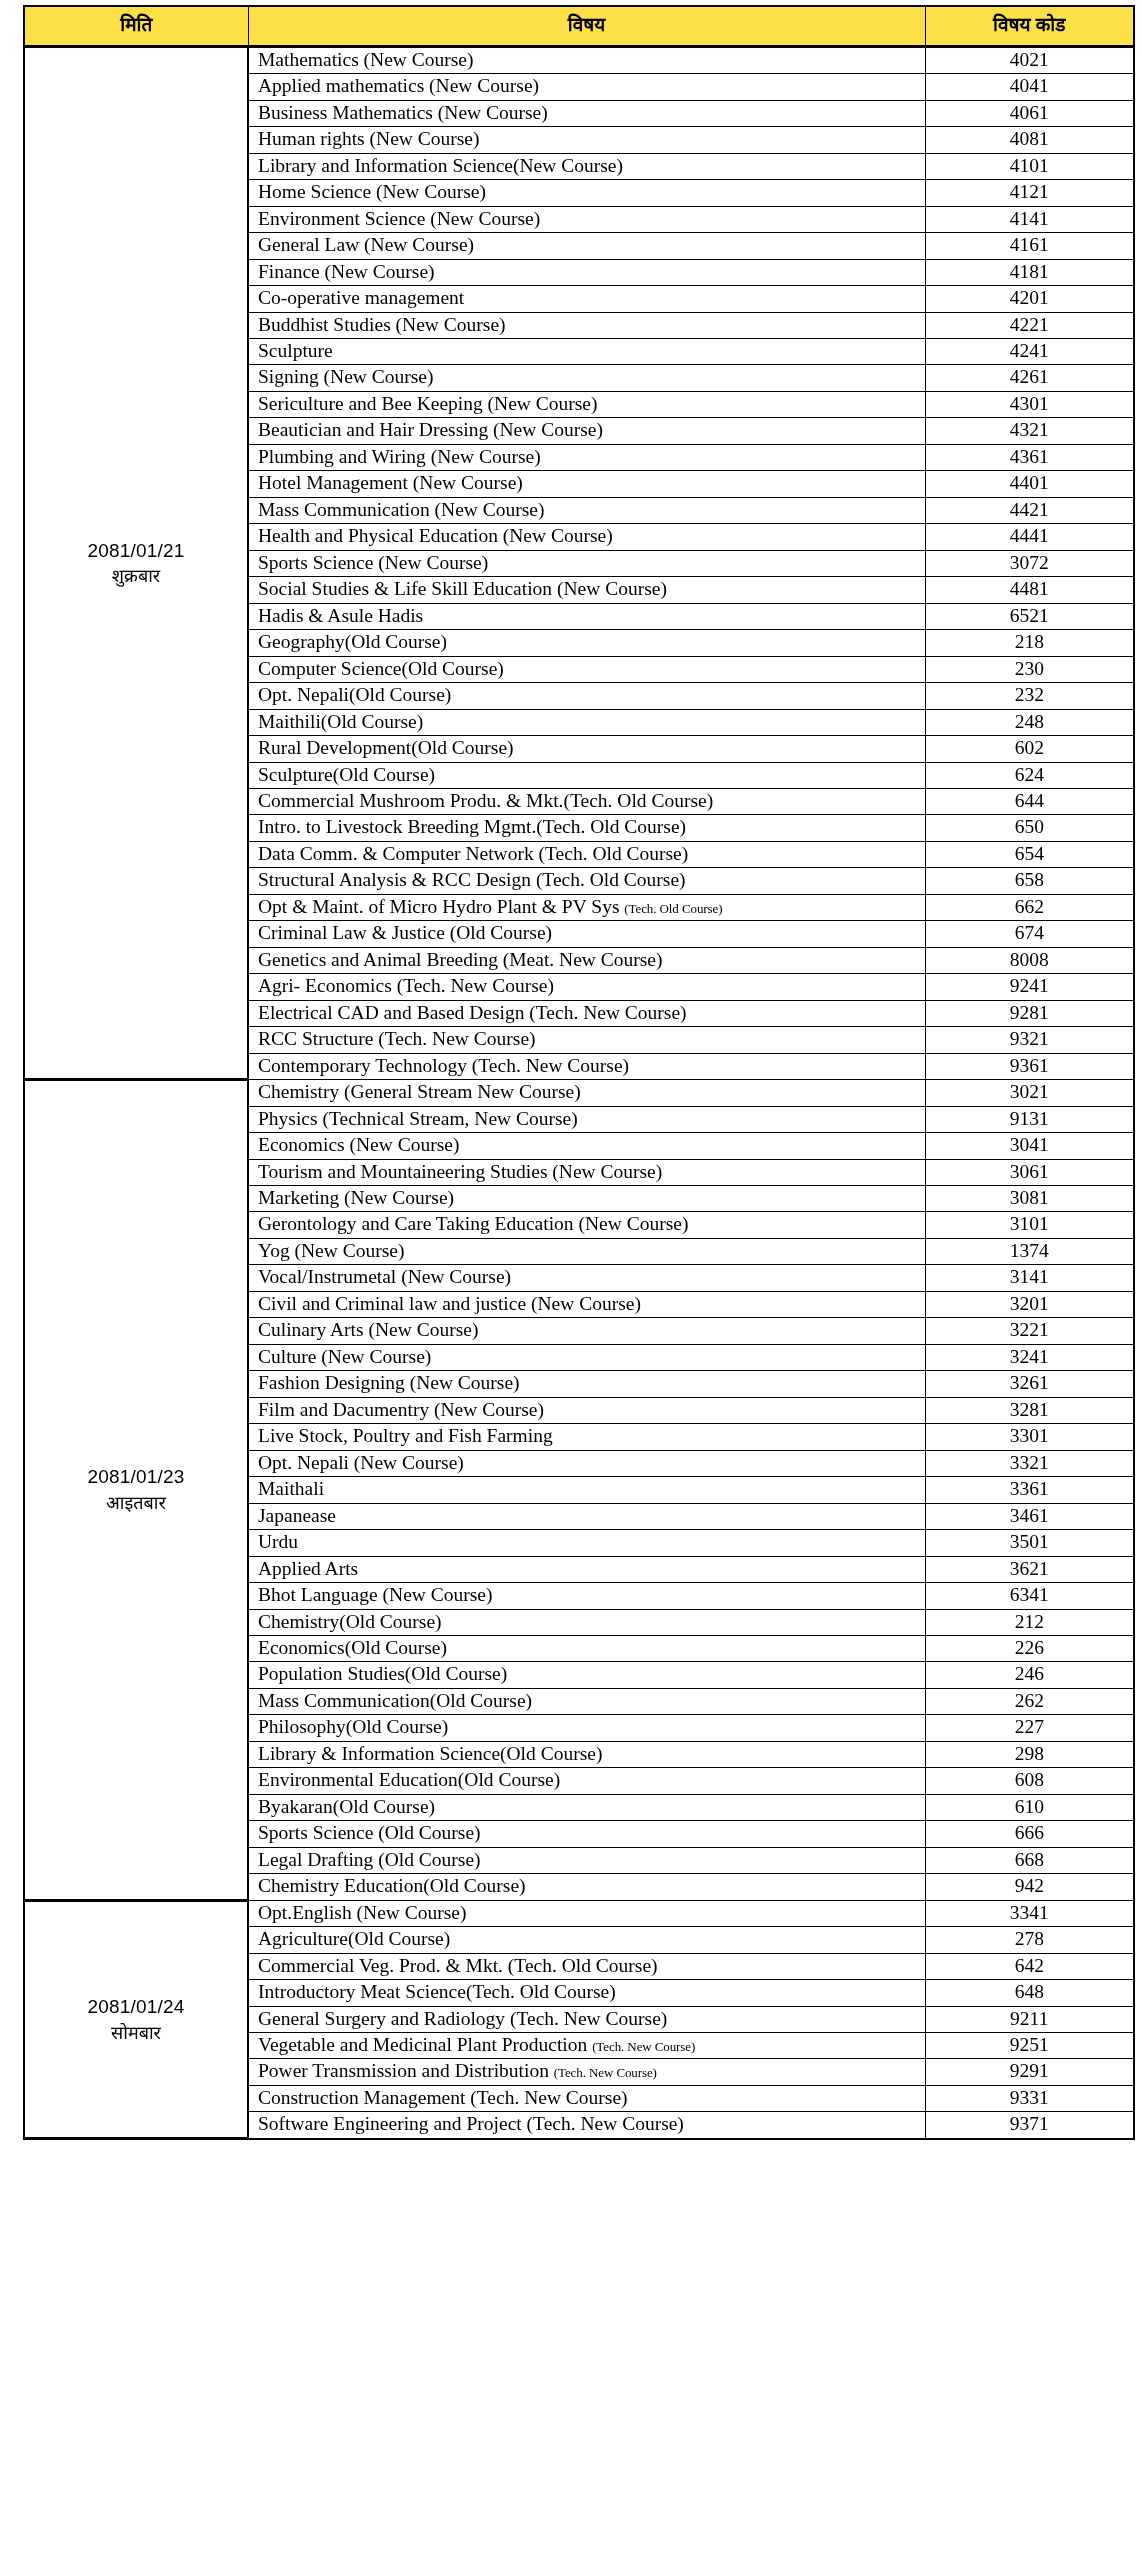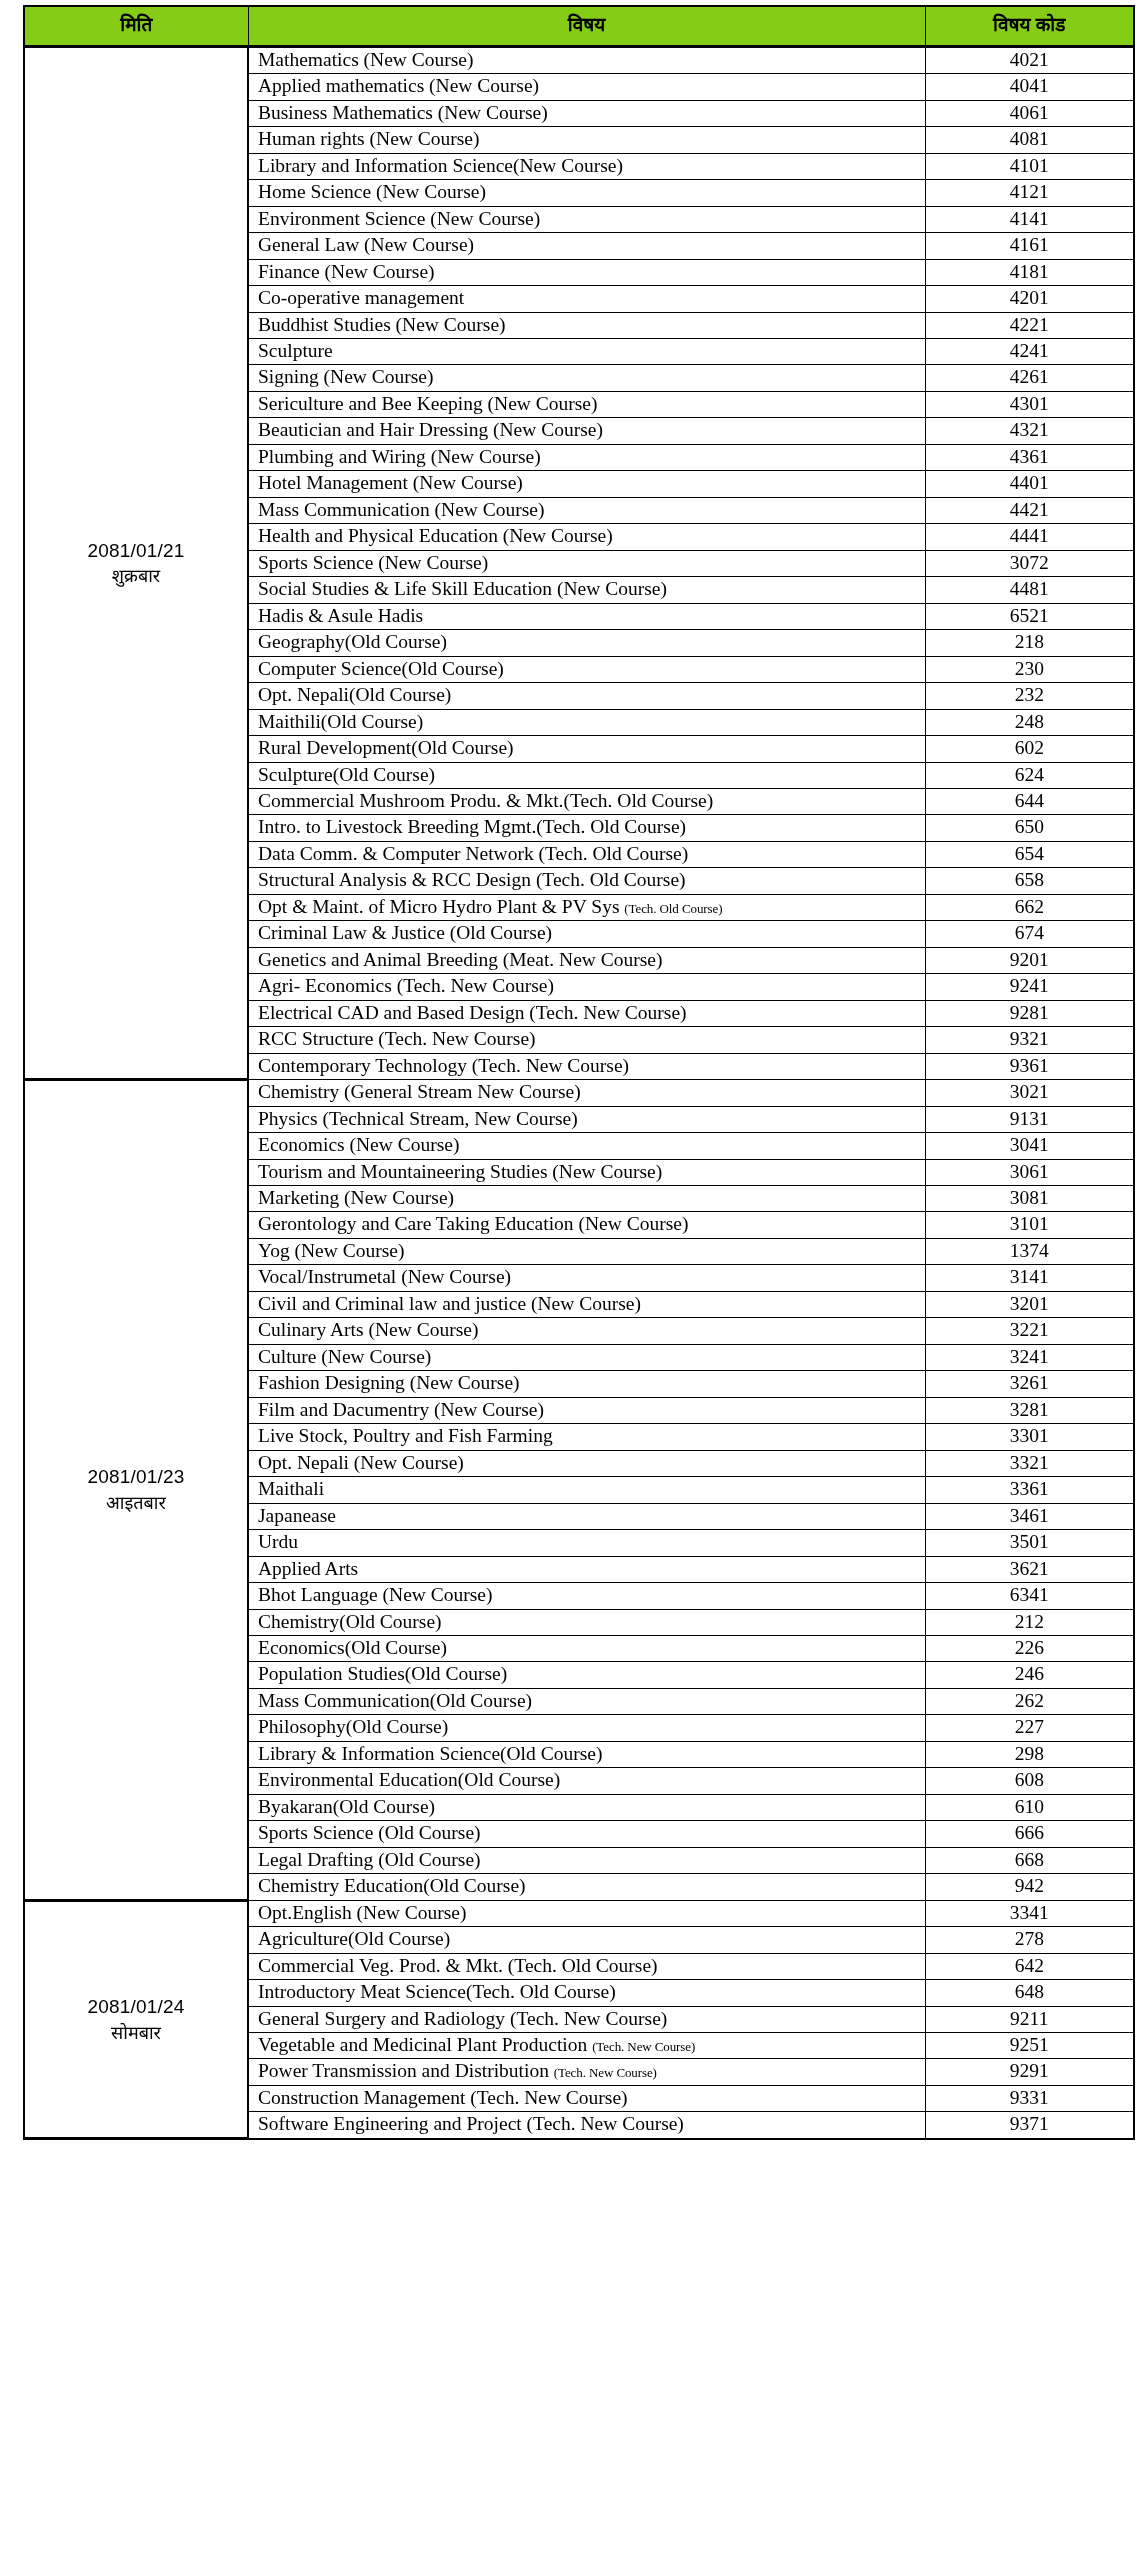--- a/index.html
+++ b/index.html
@@ -33,21 +33,21 @@
   
   thead th {
     border: 1px solid #000;
     border-bottom: 3px solid #000;
     font-family: "Liberation Sans", "DejaVu Sans", sans-serif;
     font-weight: 700;
     font-size: 19px;
     line-height: 1.15;
     text-align: center;
     padding: 7px 4px 9px 4px;
-    background: #84cc16;
+    background: #fde047;
     vertical-align: middle;
     margin-left: 18px;
   }
 
   
   td.date-cell {
     border-left: 1px solid #000;
     border-right: 2px solid #000;
     text-align: center;
     vertical-align: middle;
@@ -256,21 +256,21 @@
         <tr class="row">
           <td class="subject"><span>Opt &amp; Maint. of Micro Hydro Plant &amp; PV Sys</span> <span class="small-note">(Tech. Old Course)</span></td>
           <td class="code">662</td>
         </tr>
         <tr class="row">
           <td class="subject"><span>Criminal Law &amp; Justice  (Old Course)</span></td>
           <td class="code">674</td>
         </tr>
         <tr class="row">
           <td class="subject"><span>Genetics and Animal Breeding (Meat. New Course)</span></td>
-          <td class="code">9201</td>
+          <td class="code">8008</td>
         </tr>
         <tr class="row">
           <td class="subject"><span>Agri- Economics (Tech. New Course)</span></td>
           <td class="code">9241</td>
         </tr>
         <tr class="row">
           <td class="subject"><span>Electrical CAD and Based Design (Tech. New Course)</span></td>
           <td class="code">9281</td>
         </tr>
         <tr class="row">

